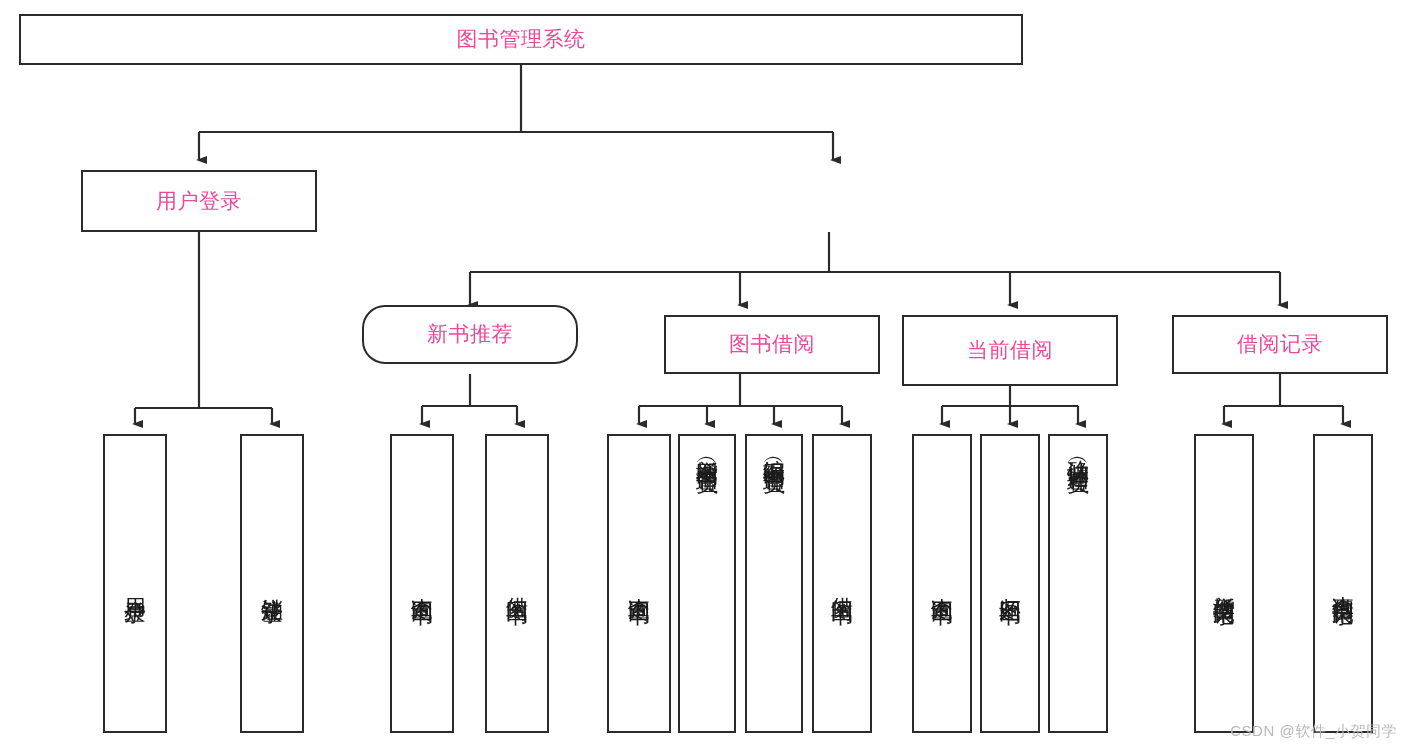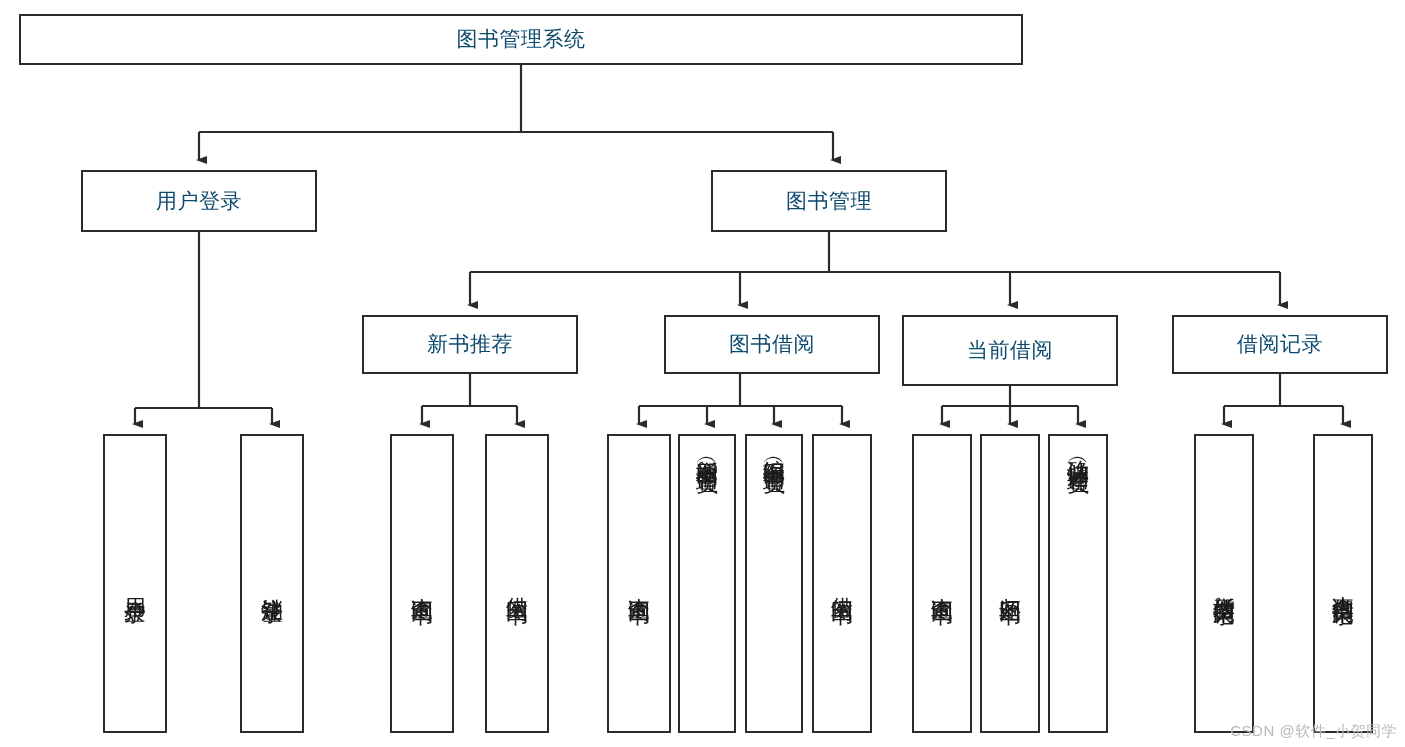--- a/index.html
+++ b/index.html
@@ -3,21 +3,21 @@
 <meta charset="utf-8">
 <style>
   html,body{margin:0;padding:0;background:#ffffff;}
   body{width:1405px;height:747px;overflow:hidden;
        font-family:"Liberation Sans","DejaVu Sans",sans-serif;color:#1a1a1a;}
   #stage{position:relative;width:1405px;height:747px;background:#ffffff;}
   svg#wires{position:absolute;left:0;top:0;width:1405px;height:747px;}
 
   .node{position:absolute;background:#ffffff;border:2.2px solid #2b2b2b;
         box-sizing:border-box;display:flex;align-items:center;justify-content:center;}
-  .node .lbl{font-size:21px;line-height:1.15;letter-spacing:.5px;color:#0c4a6e;
+  .node .lbl{font-size:21px;line-height:1.15;letter-spacing:.5px;color:#ec4899;
              white-space:nowrap;}
 
   .leaf{position:absolute;background:#ffffff;border:2.2px solid #2b2b2b;
         box-sizing:border-box;display:flex;align-items:center;justify-content:center;
         padding:6px 2px;}
   .leaf .lbl{writing-mode:vertical-rl;text-orientation:upright;
              font-size:22px;line-height:1.18;letter-spacing:2px;color:#1c1c1c;
              white-space:nowrap;}
   .leaf.top .lbl{align-self:flex-start;}
 
@@ -79,25 +79,22 @@
     </g>
   </svg>
 
   <div class="node" style="left:19px;top:14px;width:1004px;height:51px;">
     <span class="lbl">图书管理系统</span>
   </div>
 
   <div class="node" style="left:81px;top:170px;width:236px;height:62px;">
     <span class="lbl">用户登录</span>
   </div>
-  <div class="node" style="left:711px;top:170px;width:236px;height:62px;">
-    <span class="lbl">图书管理</span>
-  </div>
 
-  <div class="node" style="left:362px;top:315px;width:216px;height:59px;">
+  <div class="node" style="left:362px;top:305px;width:216px;height:59px;border-radius:23px;">
     <span class="lbl">新书推荐</span>
   </div>
   <div class="node" style="left:632px;top:315px;width:216px;height:59px;margin-left:32px;">
     <span class="lbl">图书借阅</span>
   </div>
   <div class="node" style="left:902px;top:315px;width:216px;height:71px;">
     <span class="lbl">当前借阅</span>
   </div>
   <div class="node" style="left:1172px;top:315px;width:216px;height:59px;">
     <span class="lbl">借阅记录</span>

